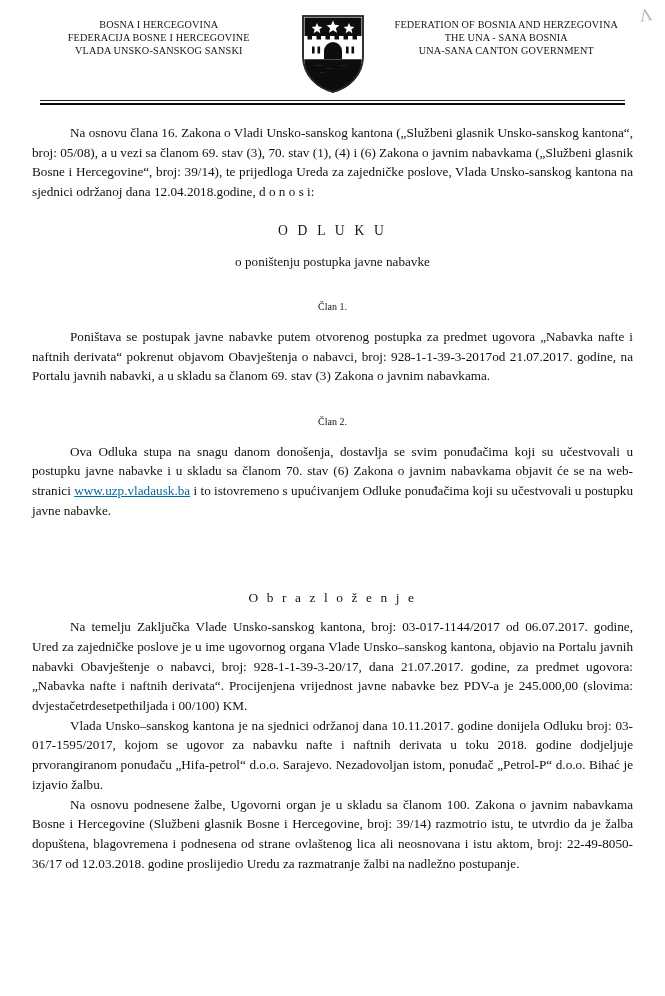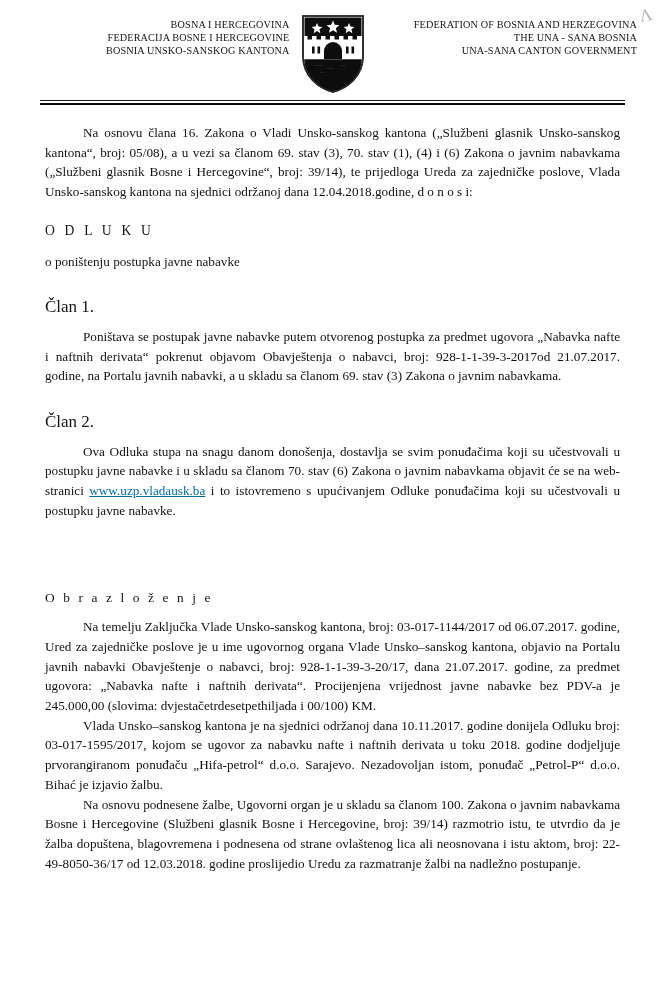--- a/index.html
+++ b/index.html
@@ -53,21 +53,20 @@
     text-align: center;
     padding-top: 6px;
   }
   .lh-col .lh-line {
     font-family: "Liberation Serif", "DejaVu Serif", serif;
     font-size: 10.4px;
     line-height: 13.2px;
     letter-spacing: .15px;
     white-space: nowrap;
     color: #121212;
-    text-align: right;
   }
   .lh-col.left .lh-line { font-size: 10.2px; }
   .lh-col.right .lh-line { font-size: 10.2px; }
 
   
   .emblem-wrap {
     flex: 0 0 74px;
     display: flex;
     justify-content: center;
     align-items: flex-start;
@@ -84,53 +83,54 @@
   .rule {
     margin: 6px 40px 0 40px;
     border-top: 1.6px solid #1a1a1a;
     border-bottom: 2.4px solid #0d0d0d;
     height: 2px;
     background: #ffffff;
   }
 
   
   .body {
-    padding: 0 45px;
+    padding: 0 32px;
     margin-top: 18px;
   }
   p.para {
     margin: 0;
     font-size: 13.2px;
     line-height: 19.7px;
     text-align: justify;
     text-justify: inter-word;
     text-indent: 38px;
     color: #111;
   }
   p.para + p.para { margin-top: 0; }
 
   .gap-sm { height: 10px; }
   .gap-md { height: 19px; }
   .gap-lg { height: 26px; }
 
   
   .center {
+    text-align: center;
     font-size: 13.2px;
     line-height: 19.7px;
   }
   .title-spaced {
     letter-spacing: 3.2px;
     font-size: 13.6px;
   }
   .subtitle {
     font-size: 13.2px;
     margin-top: 11px;
   }
   .clan {
-    font-size: 17px;
+    font-size: 10px;
   }
   .obraz {
     letter-spacing: 2.6px;
     font-size: 13.4px;
     margin-top: 48px;
   }
 
   .link-url {
     text-decoration: underline;
     color: #0369a1;
@@ -146,21 +146,21 @@
 
 <div class="page scan">
 
   <div class="corner-mark">Λ</div>
 
   <div class="letterhead">
 
     <div class="lh-col left">
       <div class="lh-line">BOSNA I HERCEGOVINA</div>
       <div class="lh-line">FEDERACIJA BOSNE  I  HERCEGOVINE</div>
-      <div class="lh-line">BOSNIA UNSKO-SANSKOG KANTONA</div>
+      <div class="lh-line">VLADA UNSKO-SANSKOG SANSKI</div>
     </div>
 
     <div class="emblem-wrap">
       <div class="emblem">
         <svg width="66" height="80" viewBox="0 0 66 80" xmlns="http://www.w3.org/2000/svg">
 
           <path d="M3 2 L63 2 L63 42 C63 62 48 74 33 78 C18 74 3 62 3 42 Z" fill="#ffffff" stroke="#2b2b2b" stroke-width="1.6"></path>
 
           <path d="M4.5 3.5 L61.5 3.5 L61.5 22 L57 22 L57 25.5 L52.5 25.5 L52.5 22 L48 22
                    L48 25.5 L43.5 25.5 L43.5 22 L39 22 L39 25.5 L34.5 25.5 L34.5 22 L30 22

